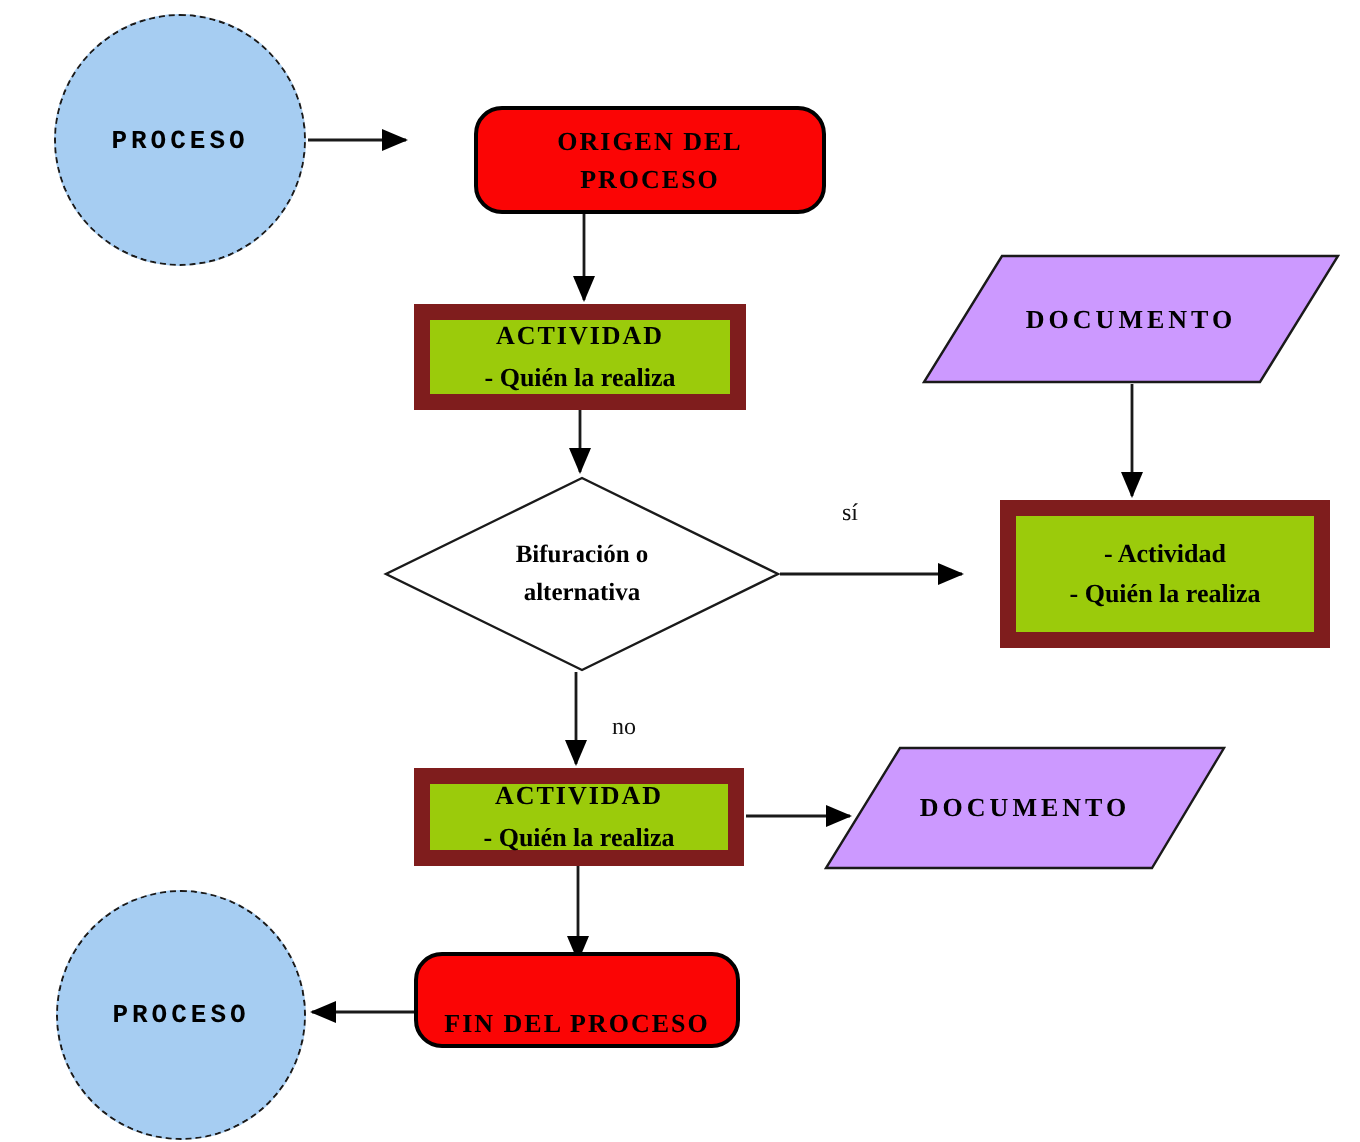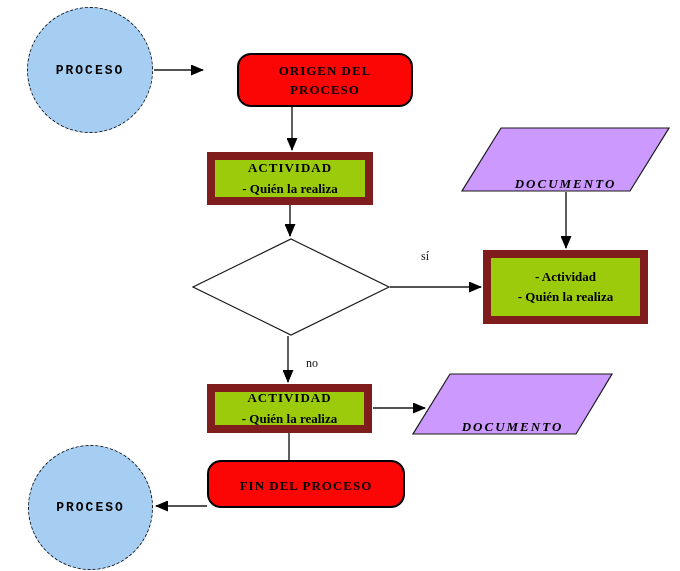--- a/index.html
+++ b/index.html
@@ -56,25 +56,24 @@
     font-size: 13px;
     line-height: 1.55;
   }
   .activity .title { letter-spacing: 1px; }
   .shape-svg { position: absolute; overflow: visible; }
   .overlay-label {
     position: absolute;
     display: flex;
     flex-direction: column;
     align-items: center;
-    justify-content: flex-end;
+    justify-content: center;
     text-align: center;
     color: #000;
     font-weight: bold;
-    font-style: italic;
   }
   .doc-label { font-size: 13px; letter-spacing: 2px; }
   .decision-label { font-size: 12.5px; line-height: 1.5; }
   .decision-label .wrap { max-width: 110px; }
   .edge-label {
     position: absolute;
     font-size: 12px;
     font-weight: normal;
     color: #111;
   }
@@ -113,46 +112,49 @@
   </div>
 
   <div class="node activity" style="left:207px; top:152px; width:166px; height:53px;">
     <span class="title">ACTIVIDAD</span>
     <span>- Quién la realiza</span>
   </div>
 
   <svg class="shape-svg" style="left:192px; top:238px;" width="198" height="98" viewBox="0 0 198 98">
     <polygon points="99,1 197,49 99,97 1,49" style="fill:var(--decision-fill); stroke:#1a1a1a; stroke-width:1.2;"></polygon>
   </svg>
+  <div class="overlay-label decision-label" style="left:192px; top:238px; width:198px; height:98px;">
+    <span class="wrap">Bifuración o alternativa</span>
+  </div>
 
   <svg class="shape-svg" style="left:461px; top:127px;" width="209" height="65" viewBox="0 0 209 65">
     <polygon points="40,1 208,1 169,64 1,64" style="fill:var(--document-fill); stroke:#1a1a1a; stroke-width:1.2;"></polygon>
   </svg>
   <div class="overlay-label doc-label" style="left:461px; top:127px; width:209px; height:65px;">
     <span>DOCUMENTO</span>
   </div>
 
-  <div class="node activity" style="left:483px; top:250px; width:165px; height:74px;">
+  <div class="node activity" style="left:500px; top:250px; width:165px; height:74px;">
     <span>- Actividad</span>
     <span>- Quién la realiza</span>
   </div>
 
   <div class="node activity" style="left:207px; top:384px; width:165px; height:49px;">
     <span class="title">ACTIVIDAD</span>
     <span>- Quién la realiza</span>
   </div>
 
   <svg class="shape-svg" style="left:412px; top:373px;" width="201" height="62" viewBox="0 0 201 62">
     <polygon points="38,1 200,1 164,61 1,61" style="fill:var(--document-fill); stroke:#1a1a1a; stroke-width:1.2;"></polygon>
   </svg>
   <div class="overlay-label doc-label" style="left:412px; top:373px; width:201px; height:62px;">
     <span>DOCUMENTO</span>
   </div>
 
-  <div class="node terminator" style="left:207px; top:460px; width:198px; height:48px; justify-content:flex-start; padding-top:14px;">
+  <div class="node terminator" style="left:207px; top:476px; width:163px; height:48px; justify-content:flex-start; padding-top:24px;">
     <span>FIN DEL PROCESO</span>
   </div>
 
   <div class="node circle" style="left:28px; top:445px; width:125px; height:125px;">
     <span>PROCESO</span>
   </div>
 
   <span class="edge-label" style="left:421px; top:249px;">sí</span>
   <span class="edge-label" style="left:306px; top:356px;">no</span>
 

